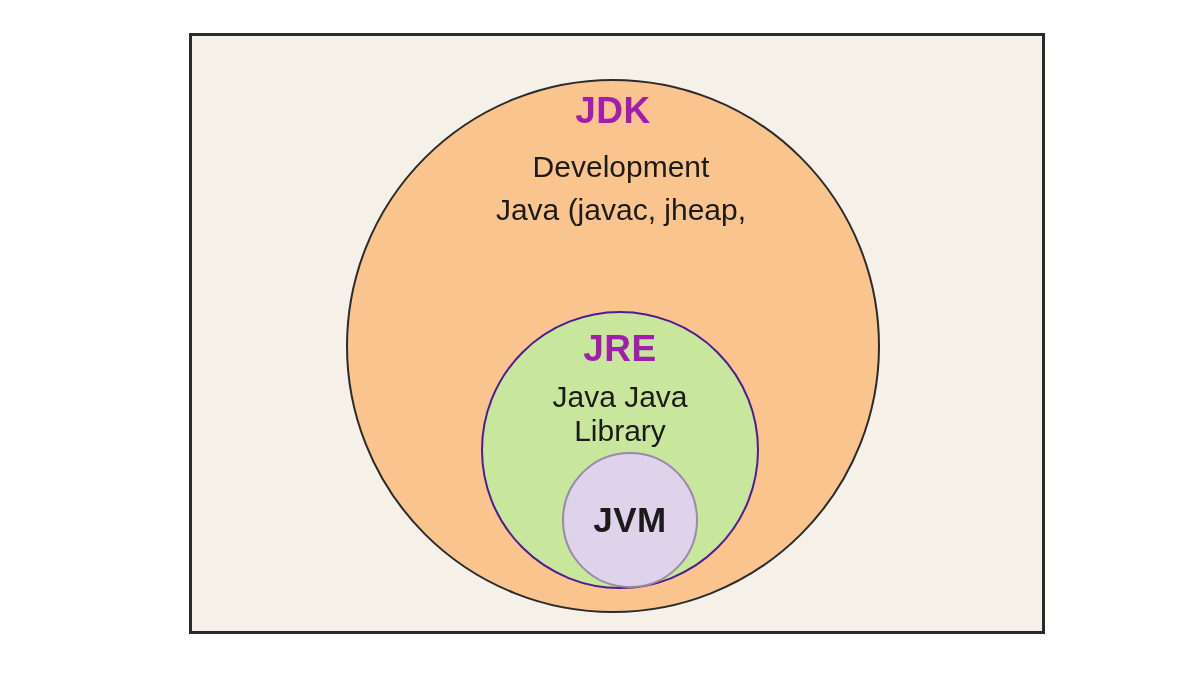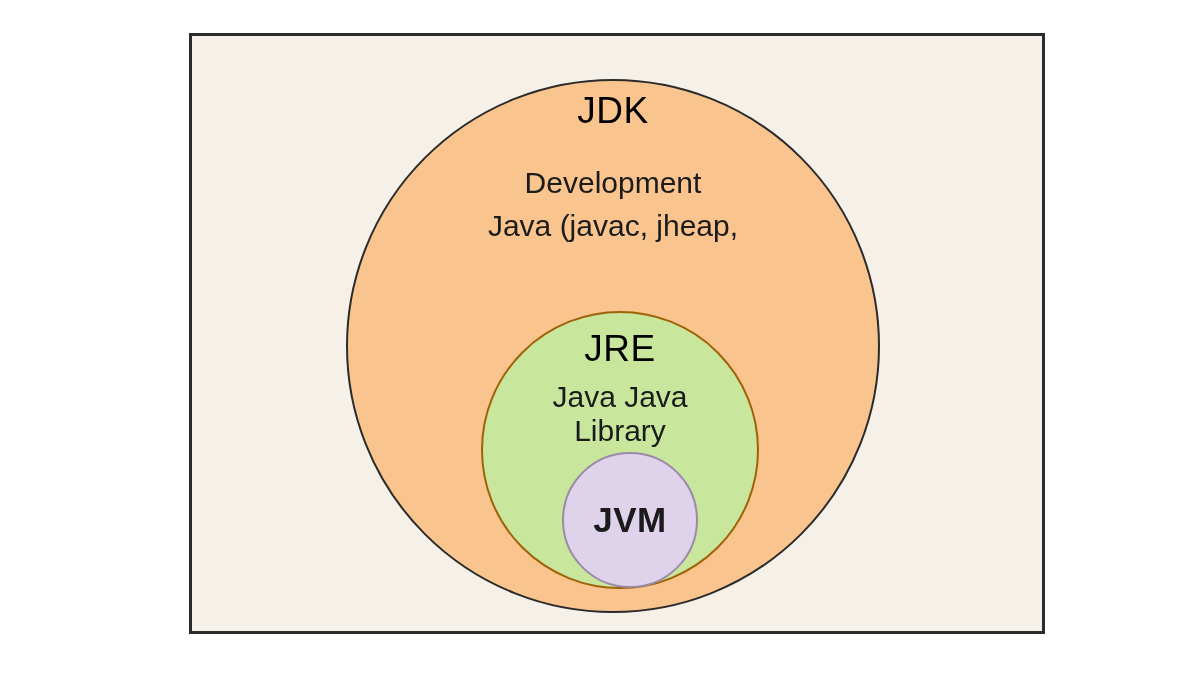--- a/index.html
+++ b/index.html
@@ -37,42 +37,42 @@
     height: 534px;
     background: #f9c48e;
     border: 2px solid #2b2b2b;
   }
   .jre-circle {
     left: 133px;
     top: 230px;
     width: 278px;
     height: 278px;
     background: #c8e69c;
-    border: 2px solid #a16207;
+    border: 2px solid #4c1d95;
   }
   .jvm-circle {
     left: 79px;
     top: 139px;
     width: 136px;
     height: 136px;
     background: #ded3ea;
     border: 2.5px solid #9c8ba8;
     display: flex;
     align-items: center;
     justify-content: center;
   }
   .label-bold {
     position: absolute;
     left: 0;
     right: 0;
     text-align: center;
-    font-weight: 400;
+    font-weight: 700;
     font-size: 37px;
     line-height: 40px;
-    color: #000000;
+    color: #a21caf;
     letter-spacing: 0.5px;
     white-space: nowrap;
   }
   .jdk-label { top: 10px; }
   .jre-label { top: 16px; }
   .jvm-label {
     position: static;
     font-weight: 700;
     font-size: 35px;
     color: #1b1b1b;
@@ -81,22 +81,23 @@
   .desc {
     position: absolute;
     left: 50%;
     transform: translateX(-50%);
     text-align: center;
     font-size: 30px;
     color: #1b1b1b;
     white-space: nowrap;
   }
   .jdk-desc {
-    top: 80px;
+    top: 64px;
     line-height: 43px;
+    margin-left: 8px;
   }
   .jre-desc {
     top: 67px;
     line-height: 34px;
   }
 </style>
 </head>
 <body>
 
 <div class="canvas">

